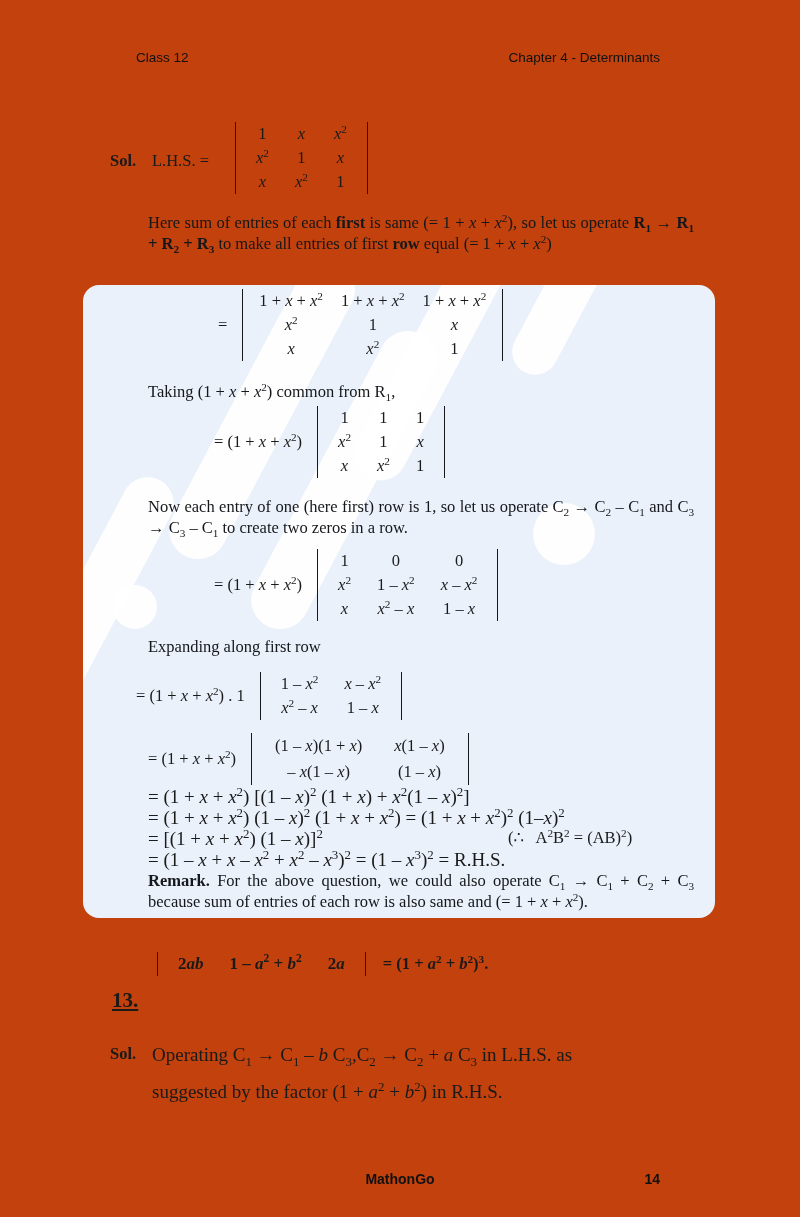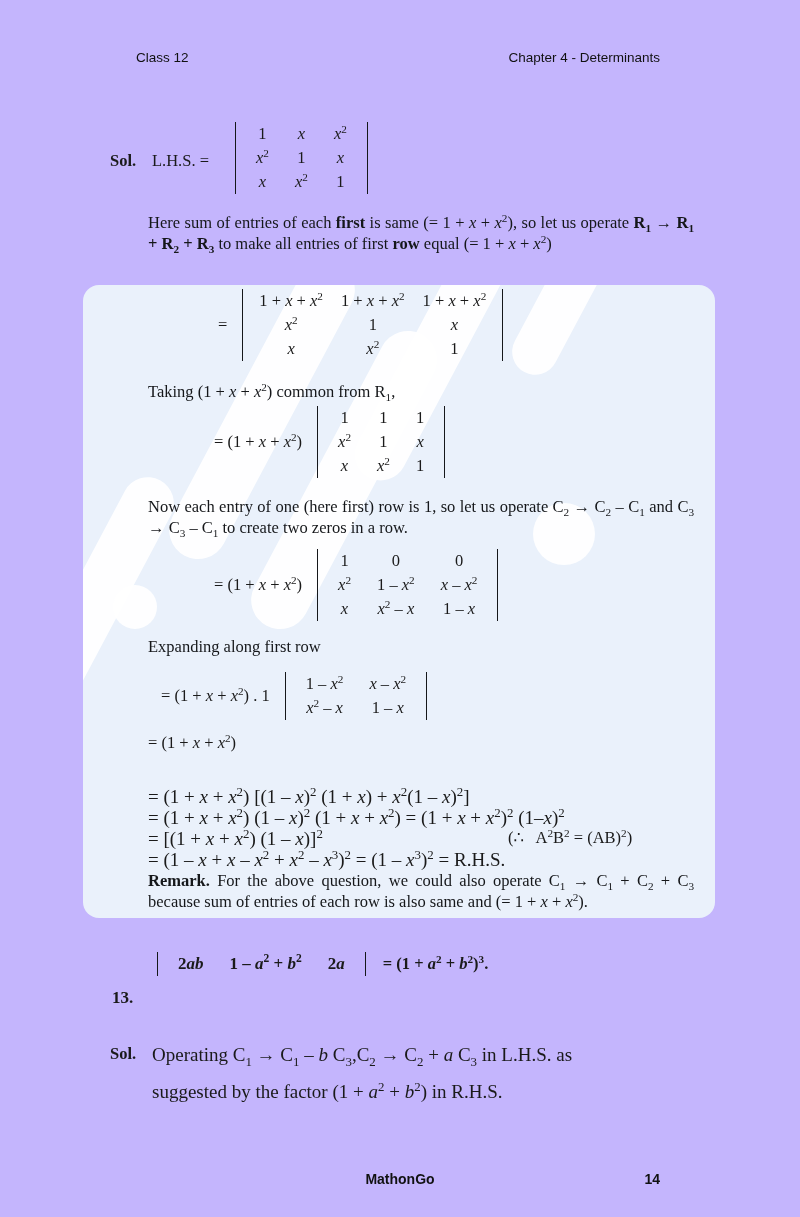--- a/index.html
+++ b/index.html
@@ -8,21 +8,21 @@
     background: #ffffff;
   }
   body {
     font-family: "Liberation Serif", "DejaVu Serif", serif;
     color: #1a1a1a;
   }
   .page {
     position: relative;
     width: 800px;
     height: 1217px;
-    background: #c4b5fd;
+    background: #c2410c;
     overflow: hidden;
   }
 
   
   .watermark {
     position: absolute;
     left: 83px;
     top: 285px;
     width: 632px;
     height: 633px;
@@ -103,21 +103,22 @@
   .para.nojust { text-align: left; }
 
   .label-sol {
     position: absolute;
     font-weight: bold;
     font-size: 16.5px;
   }
   .label-num {
     position: absolute;
     font-weight: bold;
-    font-size: 17px;
+    font-size: 21px;
+    text-decoration: underline;
   }
 
   
   .mi { font-style: italic; }
   .mb { font-weight: bold; }
   sup { font-size: .68em; vertical-align: super; line-height: 0; }
   sub { font-size: .68em; vertical-align: sub; line-height: 0; }
 
   
   .det {
@@ -308,21 +309,21 @@
             </tr>
           </tbody>
             </table>
           <div class="bar"></div>
         </div>
       </div>
     </div>
 
     <div class="block para nojust" style="left:148px; top:636px; width:546px;">Expanding along first row</div>
 
-    <div class="block" style="left:161px; top:672px;">
+    <div class="block" style="left:136px; top:672px;">
       <div class="eqrow">
         <span class="lead">= (1 + <i class="mi">x</i> + <i class="mi">x</i><sup>2</sup>) . 1</span>
         <div class="det">
           <div class="bar"></div>
           <table>
             <tbody>
                 <tr>
               <td>1 – <i class="mi">x</i><sup>2</sup></td>
               <td><i class="mi">x</i> – <i class="mi">x</i><sup>2</sup></td>
             </tr>
@@ -333,20 +334,36 @@
           </tbody>
             </table>
           <div class="bar"></div>
         </div>
       </div>
     </div>
 
     <div class="block" style="left:148px; top:733px;">
       <div class="eqrow">
         <span class="lead">= (1 + <i class="mi">x</i> + <i class="mi">x</i><sup>2</sup>)</span>
+        <div class="det wide">
+          <div class="bar"></div>
+          <table>
+            <tbody>
+                <tr>
+              <td>(1 – <i class="mi">x</i>)(1 + <i class="mi">x</i>)</td>
+              <td><i class="mi">x</i>(1 – <i class="mi">x</i>)</td>
+            </tr>
+            <tr>
+              <td>– <i class="mi">x</i>(1 – <i class="mi">x</i>)</td>
+              <td>(1 – <i class="mi">x</i>)</td>
+            </tr>
+          </tbody>
+            </table>
+          <div class="bar"></div>
+        </div>
       </div>
     </div>
 
     <div class="block line" style="left:148px; top:786px;">
       = (1 + <i class="mi">x</i> + <i class="mi">x</i><sup>2</sup>) [(1 – <i class="mi">x</i>)<sup>2</sup> (1 + <i class="mi">x</i>) + <i class="mi">x</i><sup>2</sup>(1 – <i class="mi">x</i>)<sup>2</sup>]
     </div>
     <div class="block line" style="left:148px; top:807px;">
       = (1 + <i class="mi">x</i> + <i class="mi">x</i><sup>2</sup>) (1 – <i class="mi">x</i>)<sup>2</sup> (1 + <i class="mi">x</i> + <i class="mi">x</i><sup>2</sup>) = (1 + <i class="mi">x</i> + <i class="mi">x</i><sup>2</sup>)<sup>2</sup> (1–<i class="mi">x</i>)<sup>2</sup>
     </div>
     <div class="block line" style="left:148px; top:828px;">

